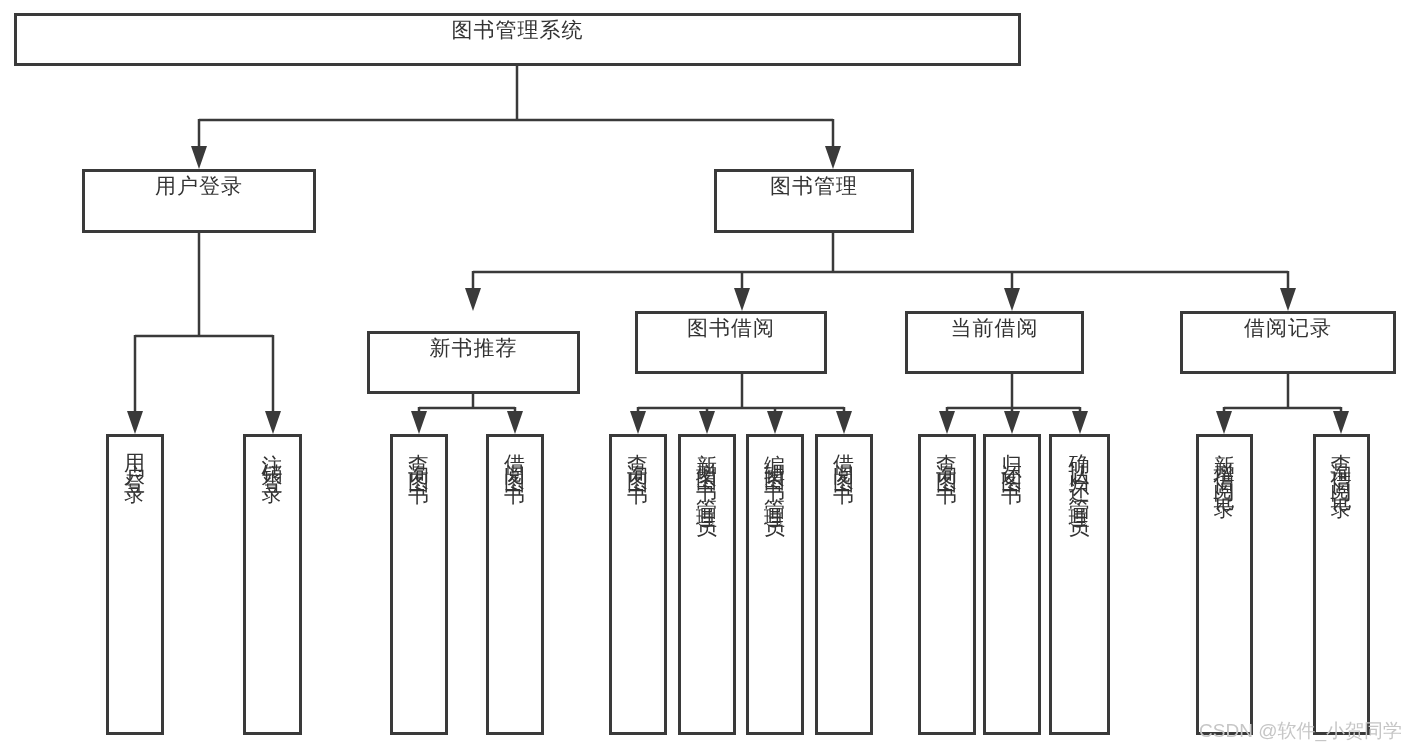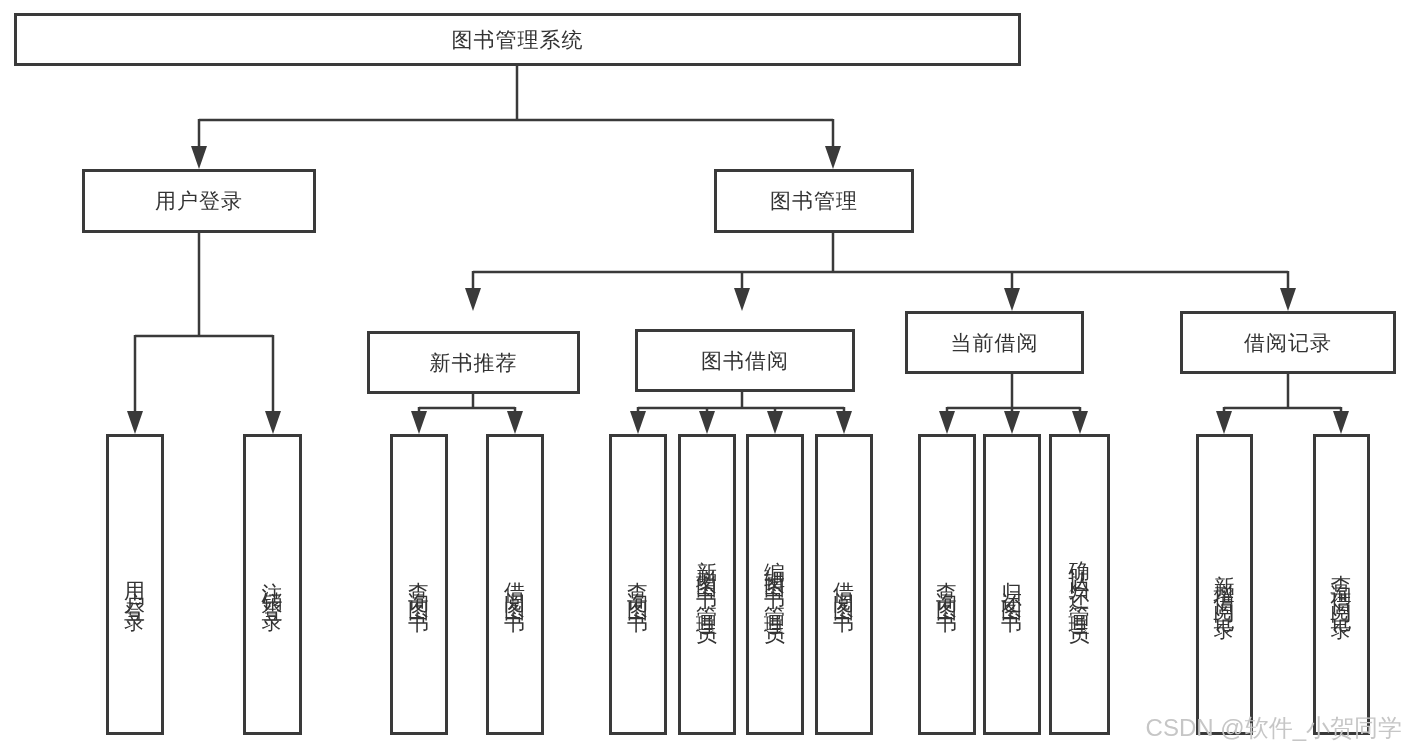--- a/index.html
+++ b/index.html
@@ -22,21 +22,20 @@
     width: 1405px;
     height: 747px;
     z-index: 1;
   }
   .box {
     position: absolute;
     box-sizing: border-box;
     border: 3px solid #3a3a3a;
     background: #ffffff;
     display: flex;
-    align-items: center;
     justify-content: center;
     color: #333333;
     font-size: 21px;
     z-index: 2;
   }
   .hbox span {
     letter-spacing: 1px;
     white-space: nowrap;
   }
   .vbox span {
@@ -47,21 +46,21 @@
     white-space: nowrap;
   }
   .vbox.longtext span {
     letter-spacing: 9px;
   }
   #watermark {
     position: absolute;
     right: 3px;
     bottom: 3px;
     color: #c6c6c6;
-    font-size: 24px;
+    font-size: 19px;
     z-index: 3;
     white-space: nowrap;
   }
 </style>
 </head>
 <body>
 
 <div id="canvas">
 
   <svg id="wires" viewBox="0 0 1405 747" xmlns="http://www.w3.org/2000/svg">
@@ -144,21 +143,21 @@
   <div class="box hbox" style="left:82px; top:169px; width:234px; height:64px;">
     <span>用户登录</span>
   </div>
   <div class="box hbox" style="left:714px; top:169px; width:200px; height:64px;">
     <span>图书管理</span>
   </div>
 
   <div class="box hbox" style="left:367px; top:311px; width:213px; height:63px;margin-top:20px;">
     <span>新书推荐</span>
   </div>
-  <div class="box hbox" style="left:635px; top:329px; width:220px; height:63px;">
+  <div class="box hbox" style="left:635px; top:311px; width:192px; height:63px;">
     <span>图书借阅</span>
   </div>
   <div class="box hbox" style="left:905px; top:311px; width:179px; height:63px;">
     <span>当前借阅</span>
   </div>
   <div class="box hbox" style="left:1180px; top:311px; width:216px; height:63px;">
     <span>借阅记录</span>
   </div>
 
   <div class="box vbox" style="left:106px; top:434px; width:58px; height:301px;">

